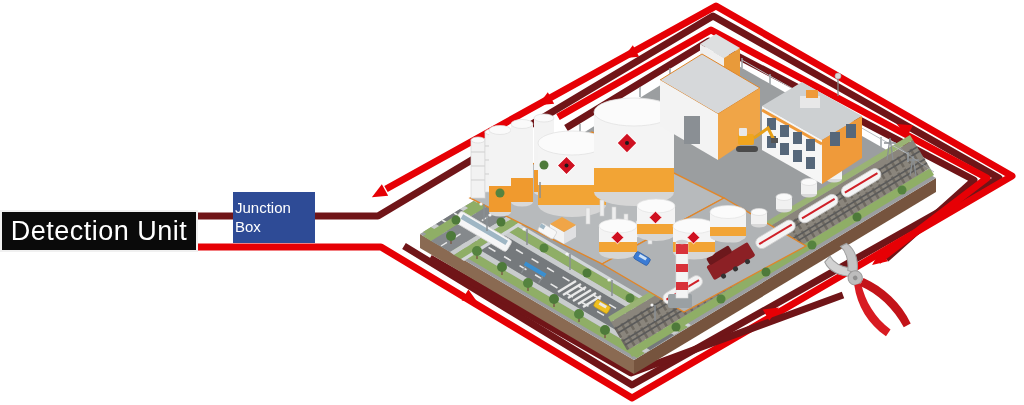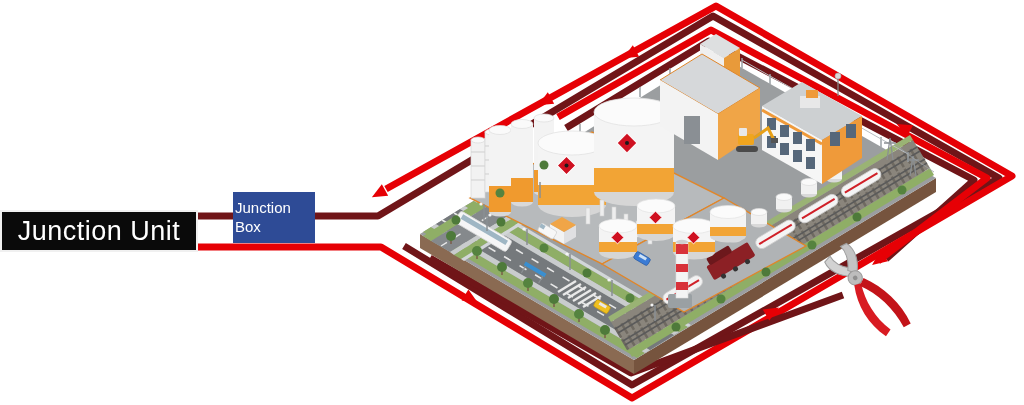--- a/index.html
+++ b/index.html
@@ -468,19 +468,19 @@
     <path d="M -11,-30 C -13,-22 -8,-14 -2,-9 L 2,-14 C -3,-19 -6,-25 -5,-31 Z" fill="#d2d2d2" stroke="#9e9e9e" stroke-width="0.8"></path>
     <path d="M 11,-31 C 14,-22 9,-13 3,-8 L -1,-14 C 4,-19 7,-26 6,-32 Z" fill="#c4c4c4" stroke="#9e9e9e" stroke-width="0.8"></path>
     <circle cx="0" cy="-6" r="5.5" fill="#bdbdbd" stroke="#999999" stroke-width="0.8"></circle>
     <circle cx="0" cy="-6" r="1.8" fill="#8f8f8f"></circle>
     <path d="M -4,-2 C -12,12 -14,28 -9,44 L -3,42 C -7,27 -5,13 1,0 Z" fill="var(--pliers-red)"></path>
     <path d="M 5,-2 C 13,13 16,31 12,48 L 6,47 C 9,31 6,14 -1,1 Z" fill="#c31319"></path>
   </g>
 </svg>
 
   <div class="du-box">
-    <span>Junction Unit</span>
+    <span>Detection Unit</span>
   </div>
   <div class="jb-box">
     <span>Junction Box</span>
   </div>
 
 </div>
 
 </body></html>

